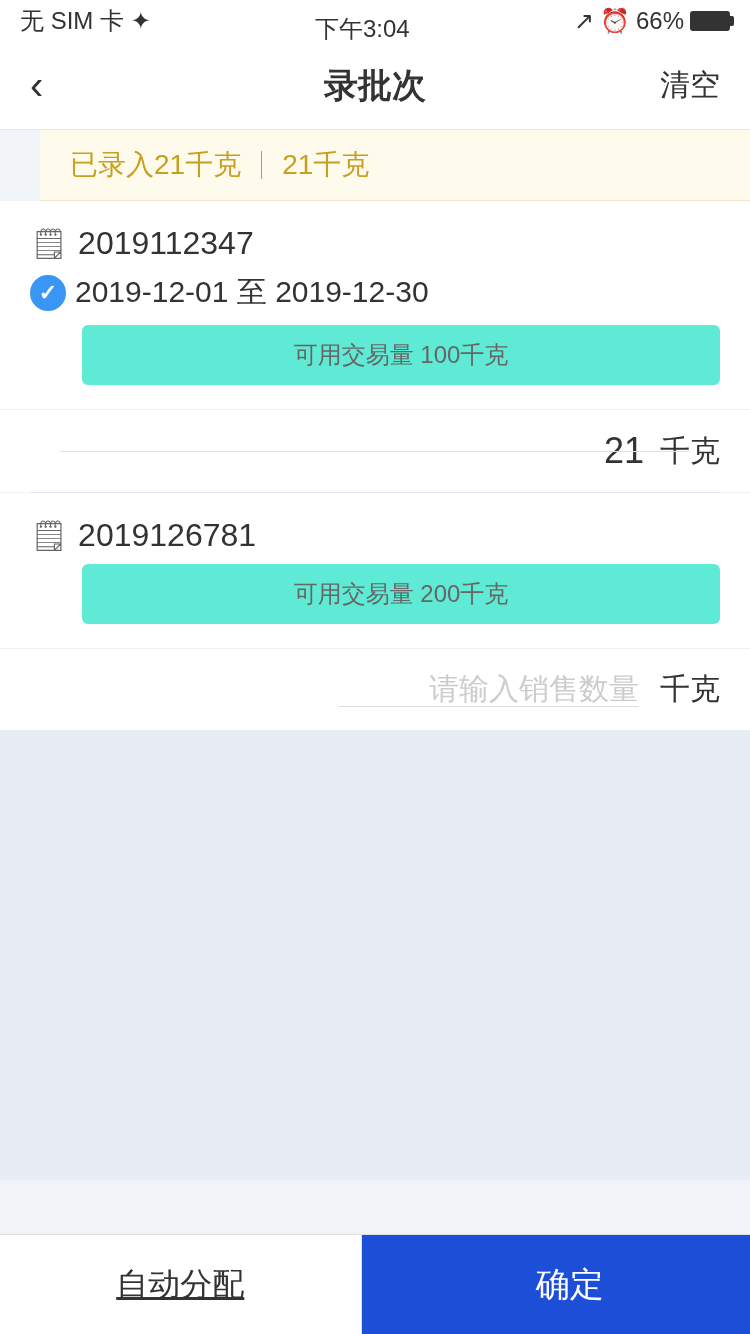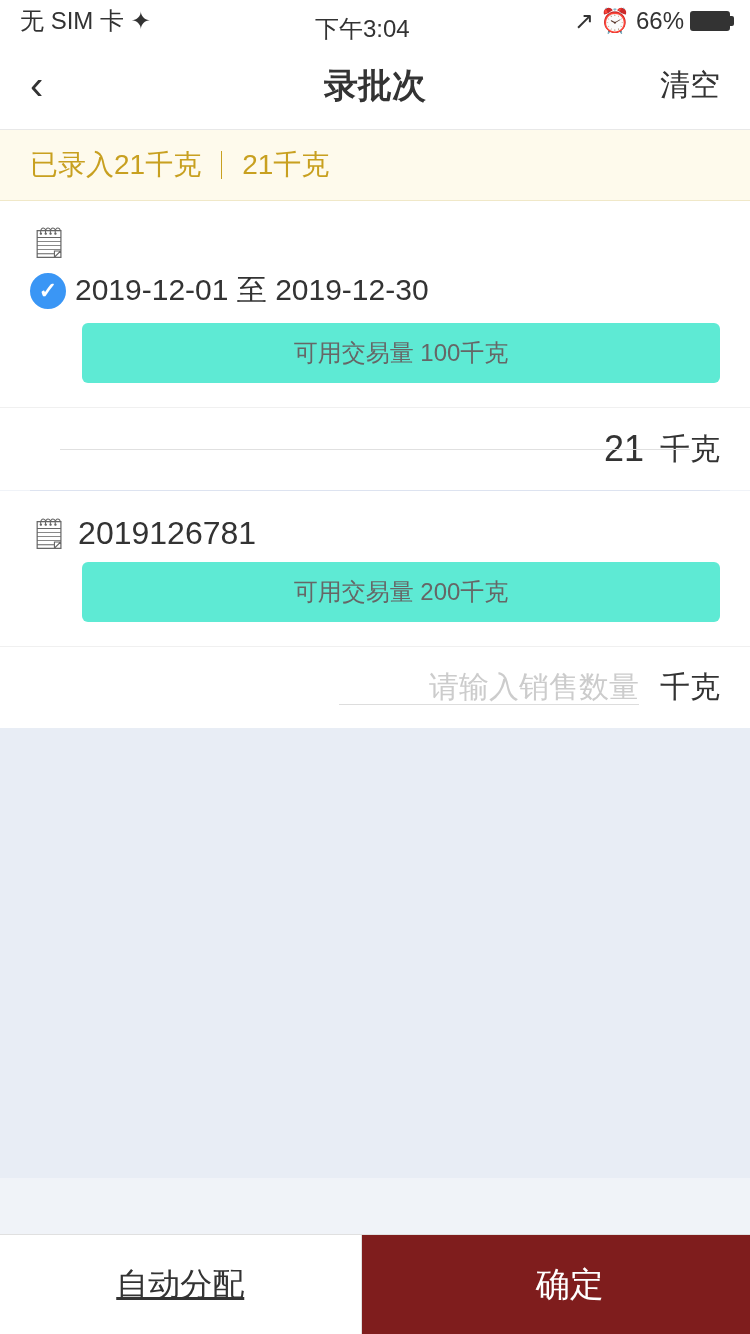--- a/index.html
+++ b/index.html
@@ -90,20 +90,21 @@
     }
 
     
     .info-banner {
       background: #fefaec;
       padding: 16px 30px;
       display: flex;
       align-items: center;
       gap: 20px;
       border-bottom: 1px solid #f0e8c8;
+      margin-left: 40px;
     }
     .info-banner-text {
       font-size: 28px;
       color: #c8a020;
     }
     .info-banner-divider {
       width: 1px;
       height: 28px;
       background: #c8a020;
     }
@@ -238,21 +239,21 @@
       border-right: 1px solid #e0e0e0;
       text-decoration: underline;
     }
     .footer-confirm {
       flex: 1;
       display: flex;
       align-items: center;
       justify-content: center;
       font-size: 34px;
       color: #fff;
-      background: #7f1d1d;
+      background: #1d4ed8;
       cursor: pointer;
       padding-left: 28px;
     }
 
     .page-container {
       padding-bottom: 100px;
     }
   </style>
 </head>
 <body>
@@ -280,20 +281,21 @@
 
   <div class="info-banner">
     <span class="info-banner-text">已录入21千克</span>
     <div class="info-banner-divider"></div>
     <span class="info-banner-text">21千克</span>
   </div>
 
   <div class="batch-item">
     <div class="batch-item-header">
       <span class="batch-icon">🗒</span>
+      <span class="batch-number">2019112347</span>
     </div>
     <div class="batch-date-row">
       <div class="radio-circle checked"></div>
       <span class="batch-date">2019-12-01 至 2019-12-30</span>
     </div>
     <div class="avail-box">可用交易量 100千克</div>
   </div>
 
   <div class="quantity-row">
     <div class="separator" style="position:absolute;left:30px;right:30px;"></div>

